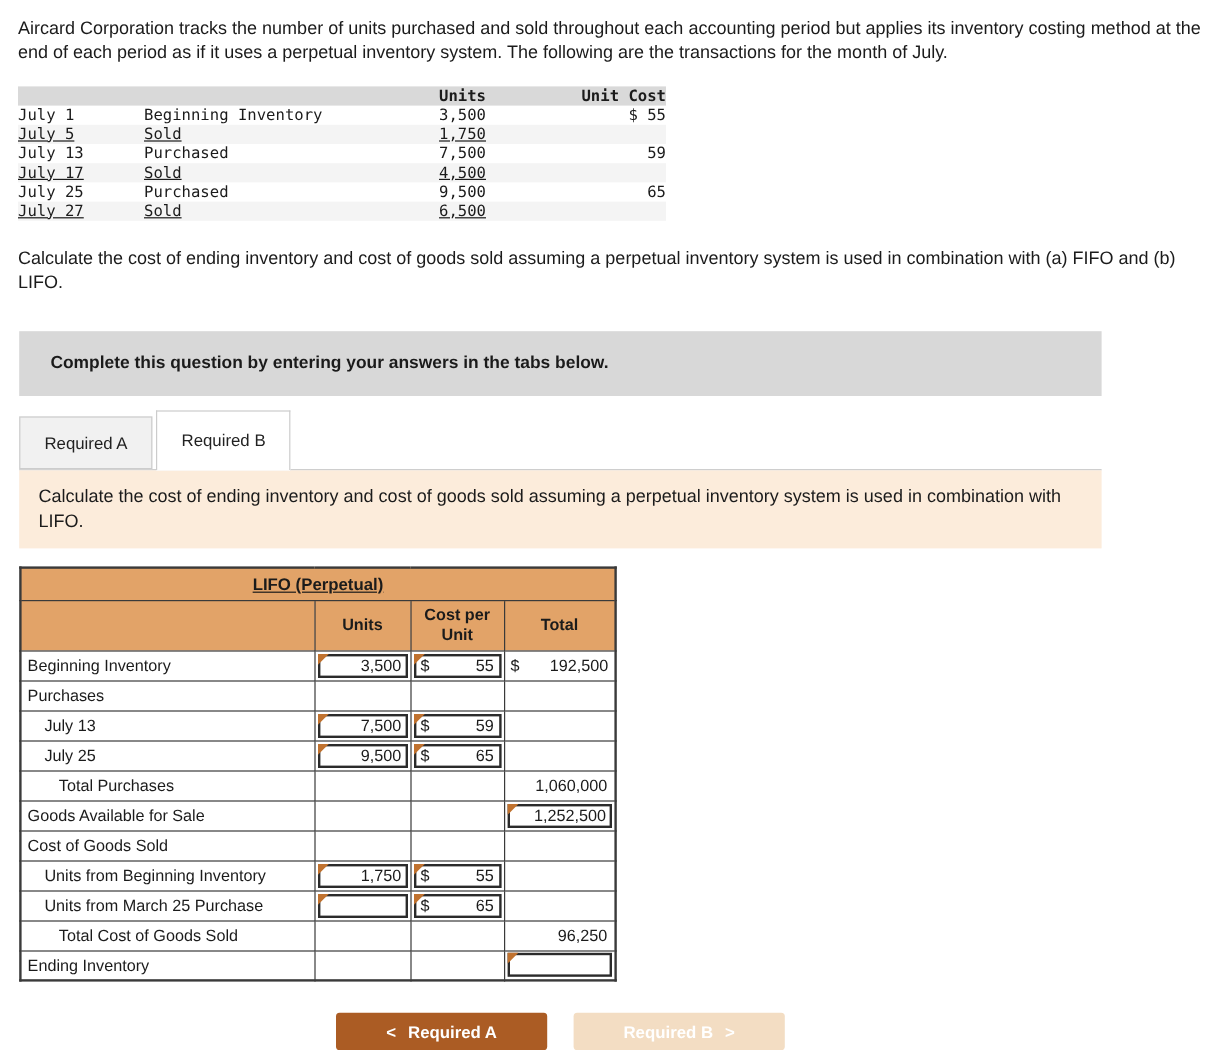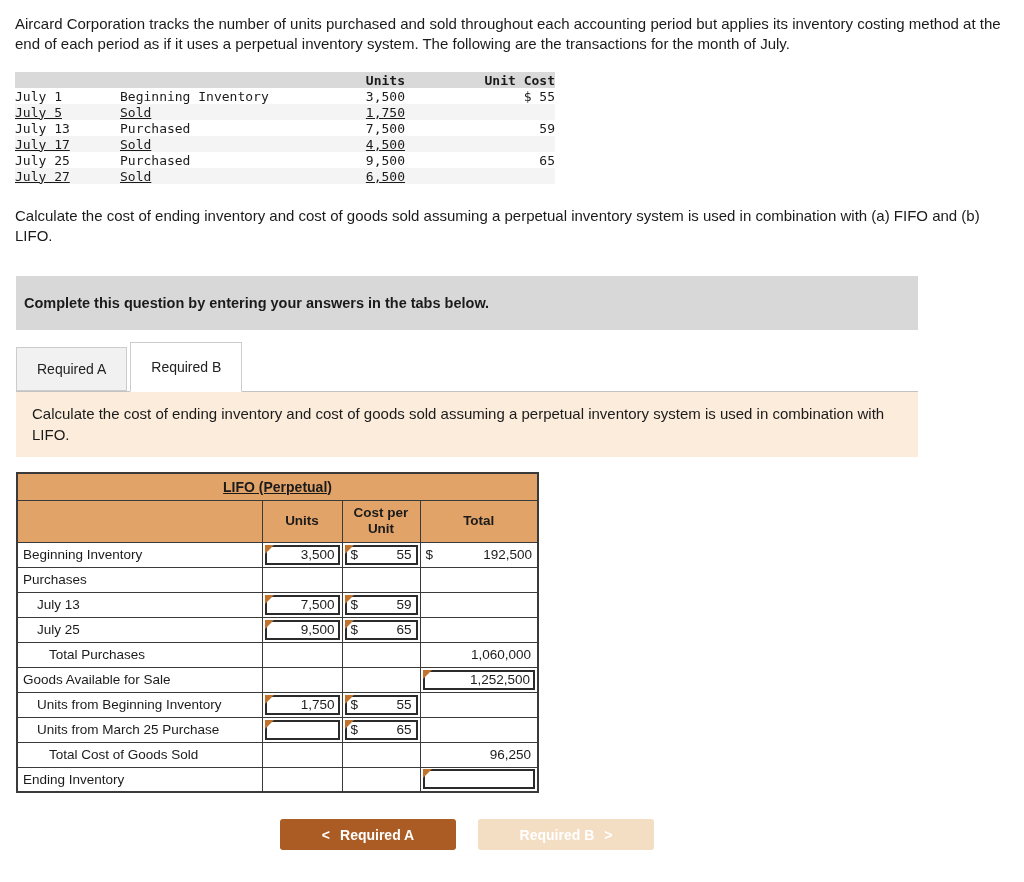--- a/index.html
+++ b/index.html
@@ -22,21 +22,21 @@
   .txn .hdr td { background:#d9d9d9; font-weight:bold; }
   .txn tr:nth-child(2n+3) td { background:#f4f4f4;text-decoration:underline; }
   .c-date  { width:105px; padding-left:18px; }
   .c-desc  { width:185px; }
   .c-units { width:100px; text-align:right; }
   .c-cost  { width:150px; text-align:right; padding-right:25px; }
 
   
   .banner { width:902px; margin:30px 0 0 16px; background:#d8d8d8;
             height:54px; display:flex; align-items:center;
-            padding-left:8px; font-size:14.5px; font-weight:bold; }
+            padding-left:26px; font-size:14.5px; font-weight:bold; }
 
   
   .tabs-row { width:902px; margin:12px 0 0 16px; display:flex;
               align-items:flex-end; gap:3px; border-bottom:1px solid #c3c3c3; }
   .tab { font-size:14px; padding:13px 20px; background:#f1f1f1;
          border:1px solid #cccccc; cursor:pointer; color:#222; }
   .tab.active { background:#ffffff; padding:16px 20px;
                 border-bottom:1px solid #ffffff; margin-bottom:-1px; }
 
   
@@ -47,21 +47,21 @@
   .lifo { border-collapse:collapse; margin:15px 12px 0 16px;
           font-size:13.5px; border:2px solid #3a3a3a; }
   .lifo td { border:1px solid #3a3a3a; vertical-align:middle; }
   .title-row td { background:#e2a368; height:27px; text-align:center; }
   .lifo-title { font-weight:bold; text-decoration:underline; font-size:14px; }
   .head-row td { background:#e2a368; height:42px; text-align:center;
                  font-weight:bold; line-height:16px; }
   .col-lbl   { width:245px; }
   .col-units { width:80px; }
   .col-cost  { width:78px; }
-  .col-total { width:118px; }
+  .col-total { width:93px; }
   .lifo .lbl { padding-left:5px; height:25px; }
   .ind1 { padding-left:19px !important; }
   .ind2 { padding-left:31px !important; }
   .cellpad { padding:0 1px; }
 
   .inbox { position:relative; border:2px solid #2b2b2b; height:20px;
            margin:1px; display:flex; align-items:center;
            justify-content:flex-end; padding:0 3px; background:#fff; }
   .inbox.money { justify-content:space-between; padding:0 4px 0 4px; }
   .inbox.dotted { border:2px dotted #a6692f; }
@@ -221,20 +221,26 @@
 
     <tr>
       <td class="lbl">Goods Available for Sale</td>
       <td></td>
           <td></td>
       <td class="cellpad">
             <div class="inbox marker">1,252,500</div>
           </td>
     </tr>
 
+    <tr>
+      <td class="lbl">Cost of Goods Sold</td>
+      <td></td>
+          <td></td>
+          <td></td>
+    </tr>
 
     <tr>
       <td class="lbl ind1">Units from Beginning Inventory</td>
       <td class="cellpad">
             <div class="inbox marker">1,750</div>
           </td>
       <td class="cellpad">
             <div class="inbox marker money">
               <span>$</span>
               <span>55</span>

